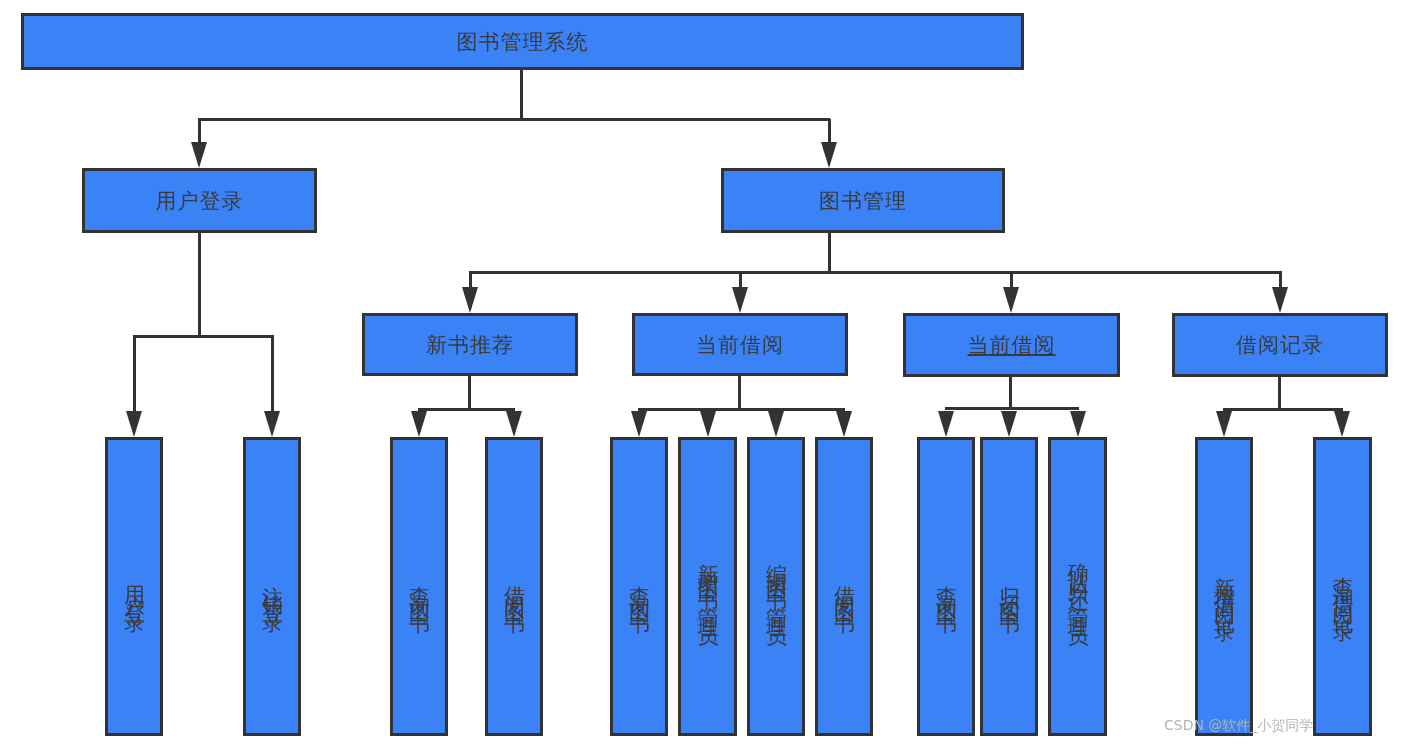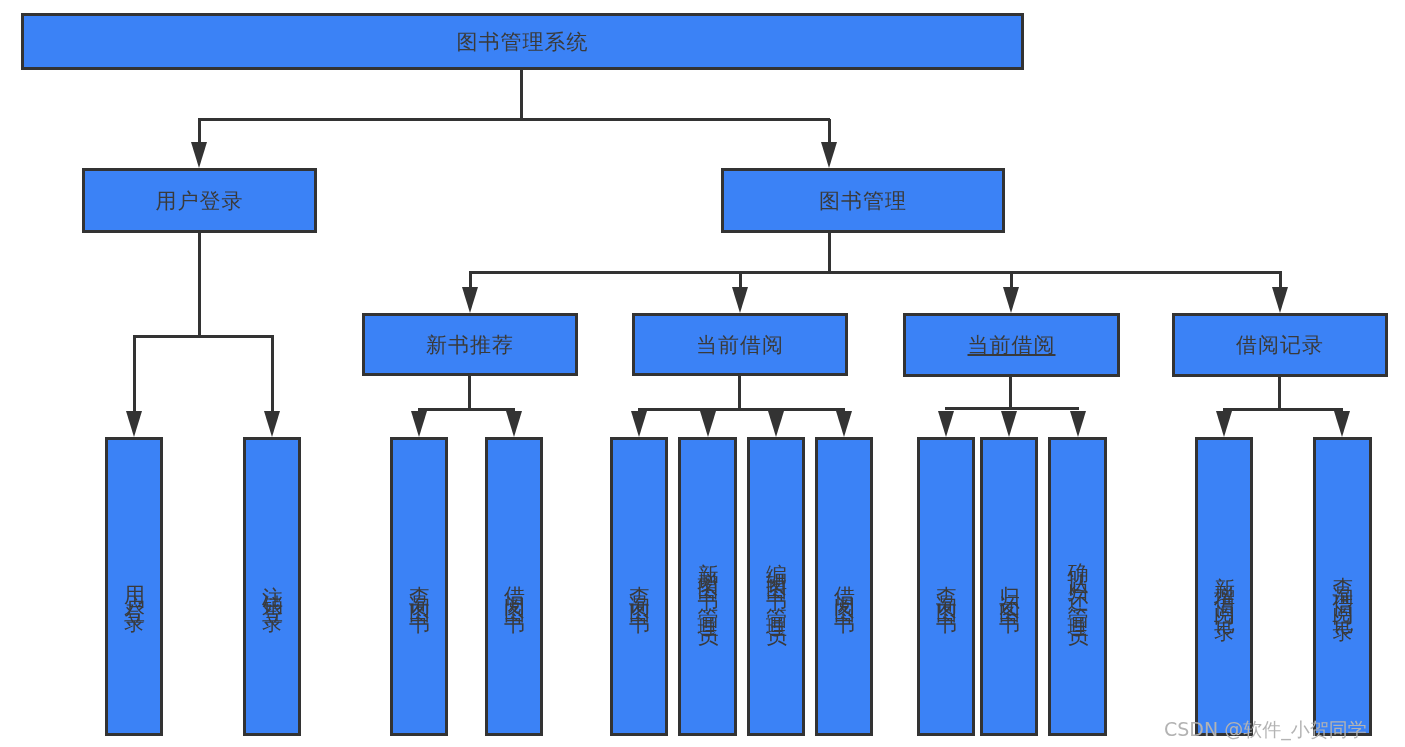--- a/index.html
+++ b/index.html
@@ -41,21 +41,21 @@
   .hline{position:absolute;height:3px;background:var(--line);}
   .arrow{
     position:absolute;width:0;height:0;
     border-left:8px solid transparent;
     border-right:8px solid transparent;
     border-top:26px solid var(--line);
   }
   .watermark{
     position:absolute;
     left:1164px;top:717px;
-    font-size:19px;
+    font-size:14px;
     color:var(--watermark);
     z-index:5;
     white-space:nowrap;
   }
 </style>
 </head>
 <body>
 
 <div class="canvas">
 

